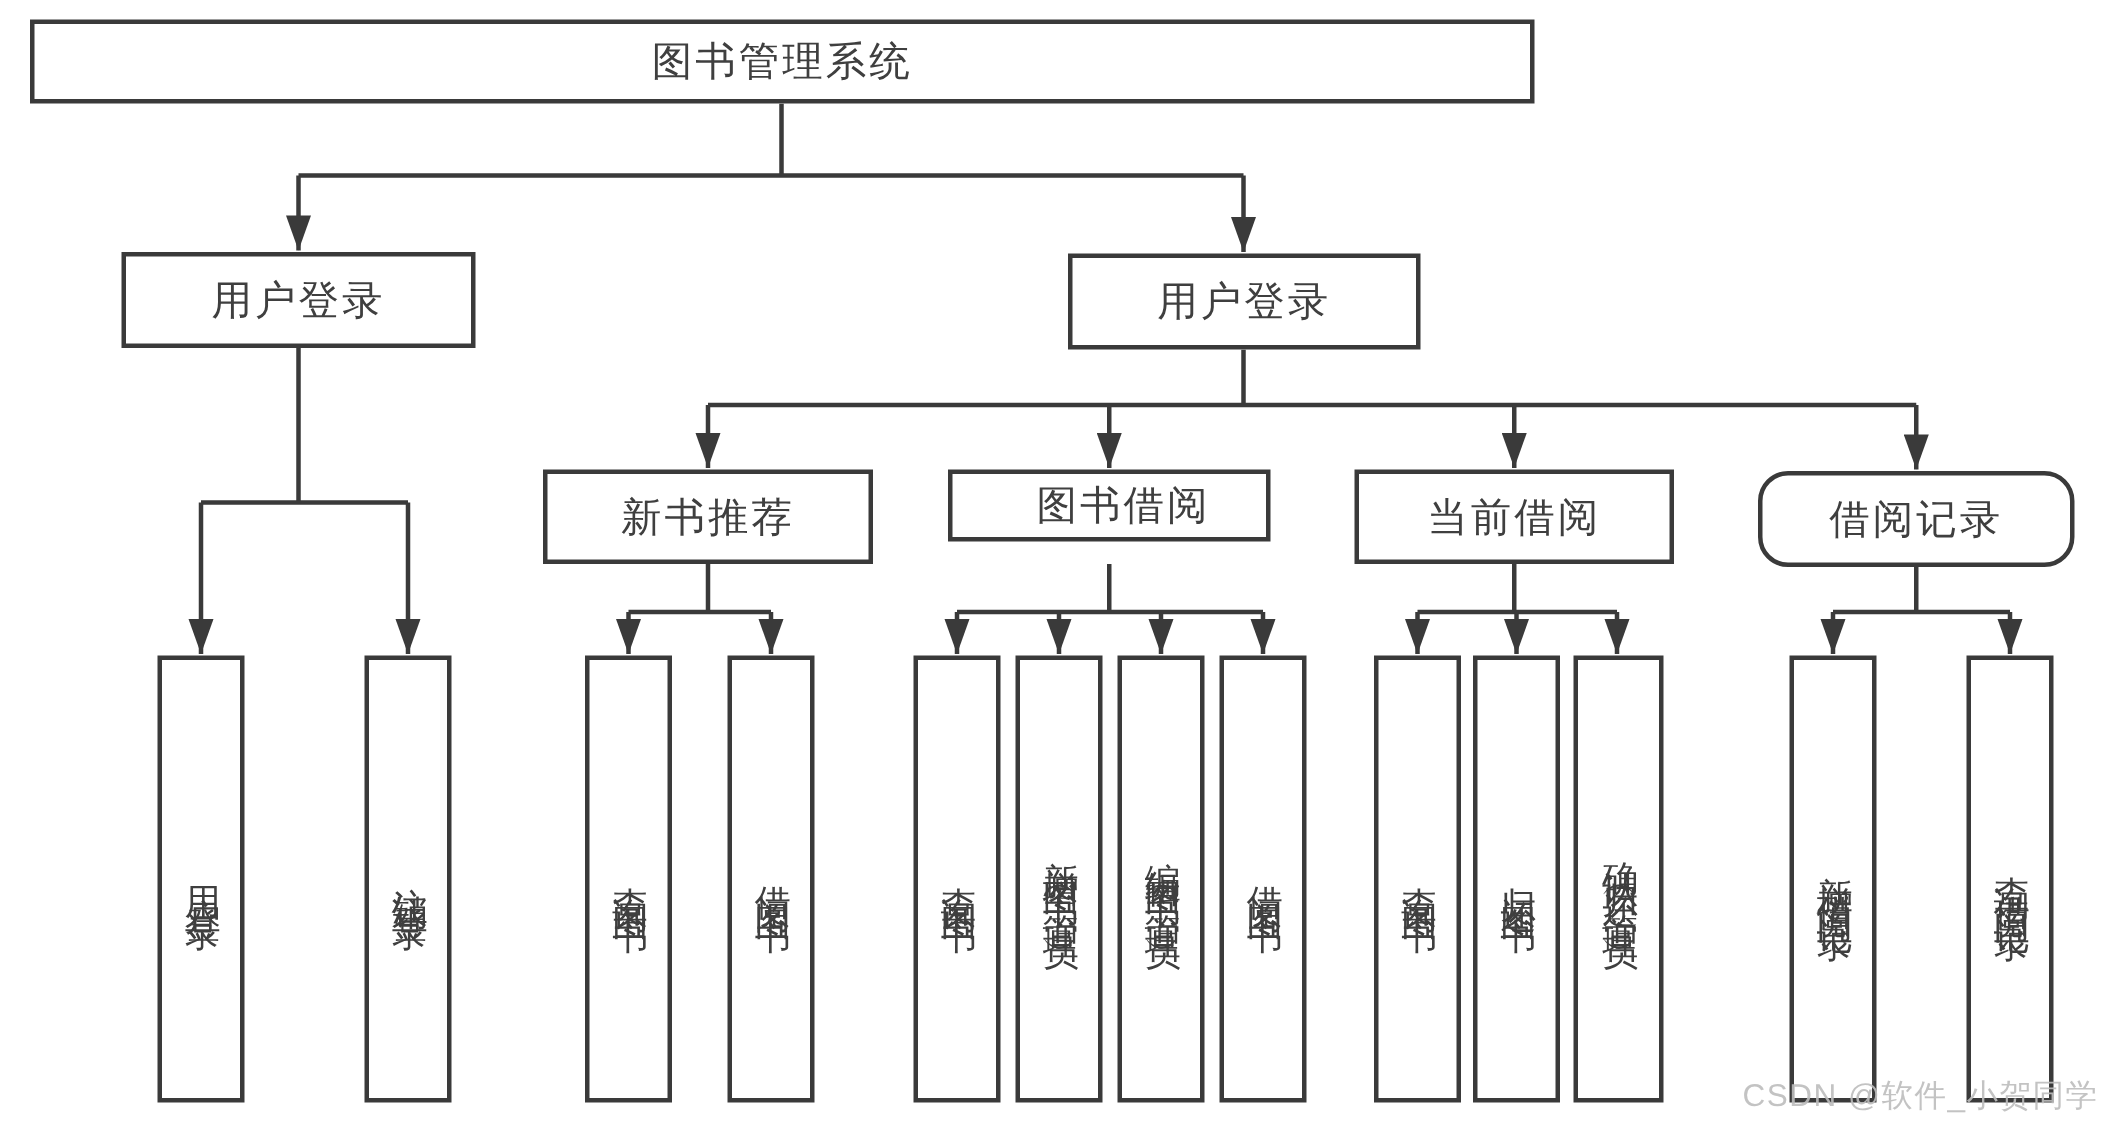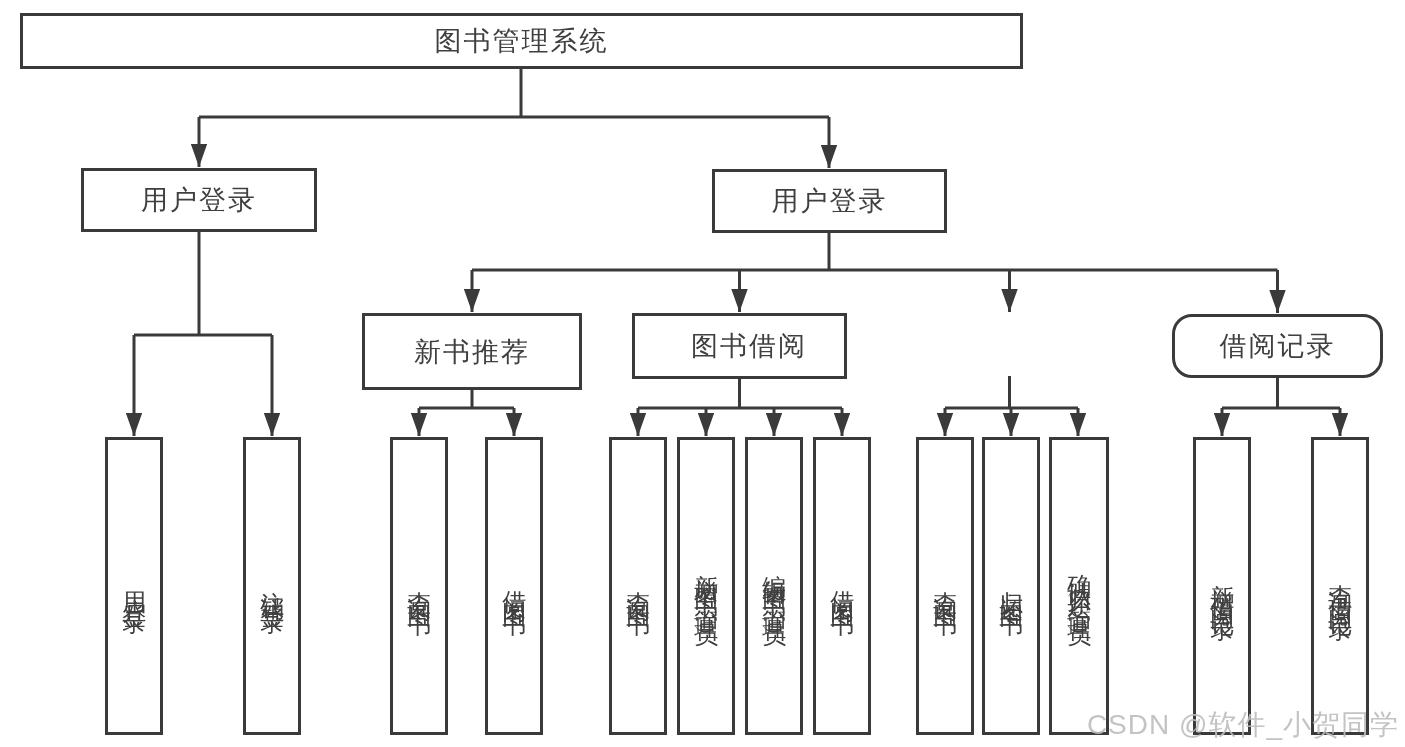--- a/index.html
+++ b/index.html
@@ -32,42 +32,42 @@
     letter-spacing:7px;
     line-height:1.1;
     white-space:nowrap;
   }
   
   #n-root{left:20px;top:13px;width:1003px;height:56px;}
   
   #n-l1-0{left:81px;top:168px;width:236px;height:64px;}
   #n-l1-1{left:712px;top:169px;width:235px;height:64px;}
   
-  #n-l2-0{left:362px;top:313px;width:220px;height:77px;}
-  #n-l2-1{left:632px;top:313px;width:215px;height:66px;padding-left:19px;}
+  #n-l2-0{left:362px;top:313px;width:220px;height:63px;}
+  #n-l2-1{left:632px;top:313px;width:215px;height:48px;padding-left:19px;}
   #n-l2-2{left:903px;top:313px;width:213px;height:63px;}
   #n-l2-3{left:1172px;top:314px;width:211px;height:64px;border-radius:20px;}
   
   .leaf{top:437px;width:58px;height:298px;}
   #n-leaf-0{left:105px;}
   #n-leaf-1{left:243px;}
   #n-leaf-2{left:390px;}
   #n-leaf-3{left:485px;}
   #n-leaf-4{left:609px;}
   #n-leaf-5{left:677px;}
   #n-leaf-6{left:745px;}
   #n-leaf-7{left:813px;}
   #n-leaf-8{left:916px;}
   #n-leaf-9{left:982px;}
   #n-leaf-10{left:1049px;width:60px;}
   #n-leaf-11{left:1193px;}
   #n-leaf-12{left:1311px;}
   .watermark{
     position:absolute;right:6px;bottom:3px;
-    font-size:28px;letter-spacing:1px;
+    font-size:21px;letter-spacing:1px;
     color:var(--watermark,#bdbdbd);
     z-index:5;opacity:.9;white-space:nowrap;margin-top:16px;
   }
 </style>
 </head>
 <body>
 
 <div class="canvas">
 
   <svg class="connectors" viewBox="0 0 1405 747" xmlns="http://www.w3.org/2000/svg">
@@ -116,20 +116,23 @@
   <div class="node h-node" id="n-l1-1">
     <span>用户登录</span>
   </div>
 
   <div class="node h-node" id="n-l2-0">
     <span>新书推荐</span>
   </div>
   <div class="node h-node" id="n-l2-1">
     <span>图书借阅</span>
   </div>
+  <div class="node h-node" id="n-l2-2">
+    <span>当前借阅</span>
+  </div>
   <div class="node h-node" id="n-l2-3">
     <span>借阅记录</span>
   </div>
 
   <div class="node v-node leaf" id="n-leaf-0">
     <span class="vtext">用户登录</span>
   </div>
   <div class="node v-node leaf" id="n-leaf-1">
     <span class="vtext">注销登录</span>
   </div>

